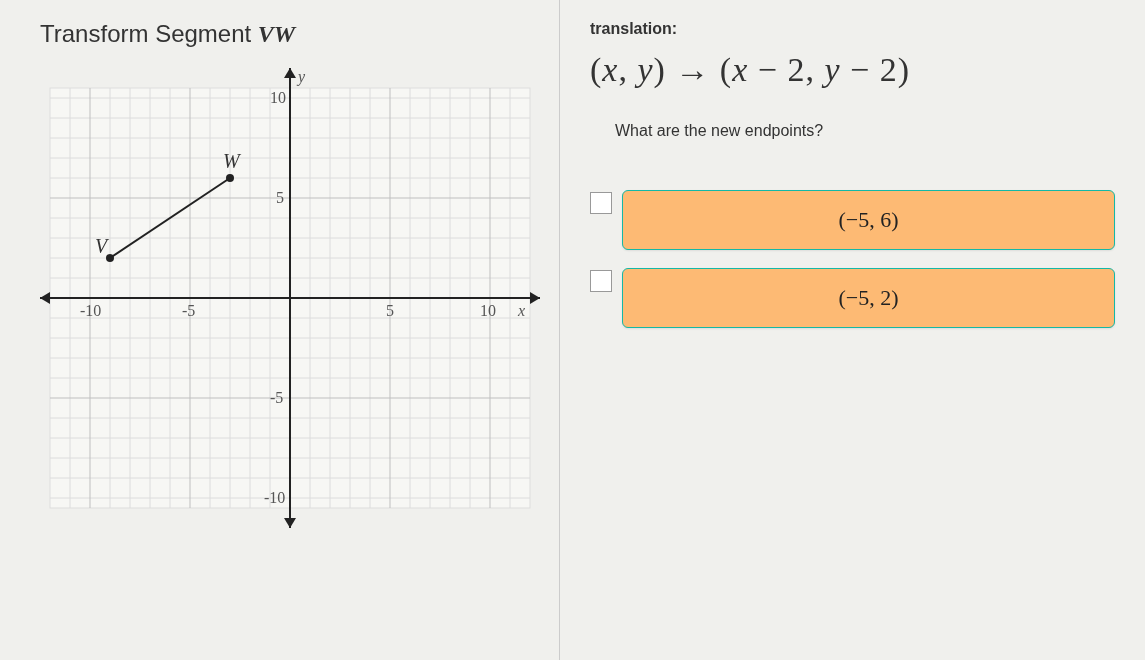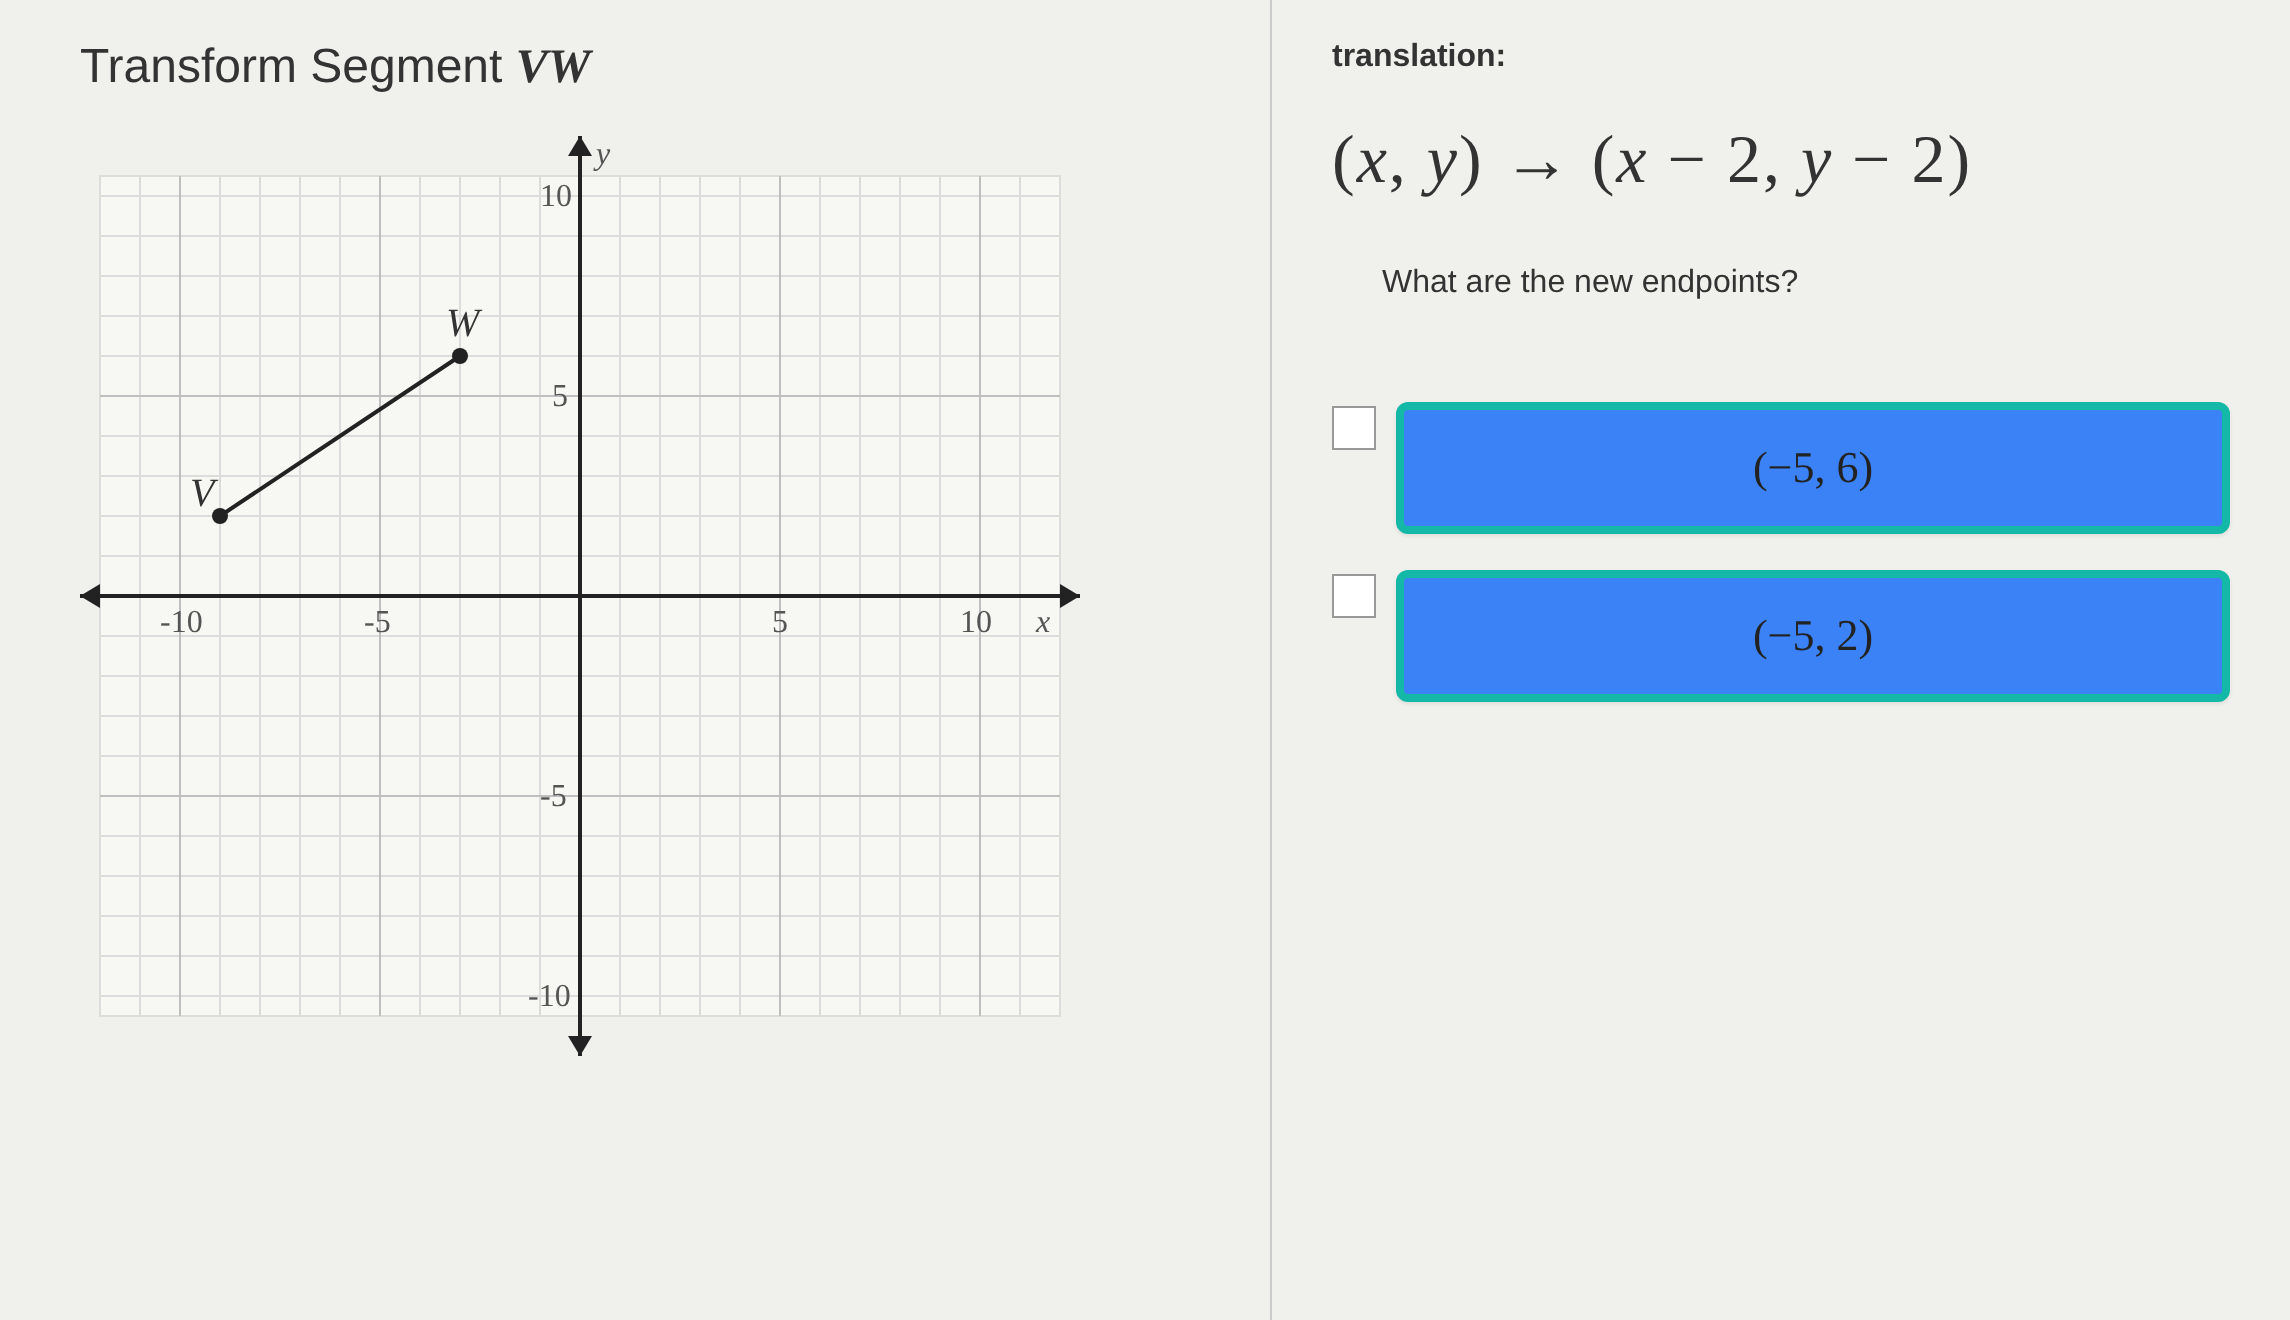--- a/index.html
+++ b/index.html
@@ -6,38 +6,38 @@
   body {
     margin: 0;
     font-family: Arial, sans-serif;
     background: #f0f0ed;
     width: 1145px;
     height: 660px;
     display: flex;
     color: #3a3a3a;
   }
   .left-panel {
-    width: 636px;
+    width: 560px;
     padding: 20px 20px 10px 40px;
     border-right: 1px solid #ccc;
   }
   .right-panel {
     flex: 1;
     padding: 20px 30px 10px 30px;
   }
   .title {
     font-size: 24px;
     color: #333;
     margin-bottom: 6px;
   }
   .title .seg { font-style: italic; font-family: 'Times New Roman', serif; font-weight: bold; }
   .desc { font-size: 15px; color: #444; line-height: 1.5; }
   .desc .seg { font-style: italic; font-family: 'Times New Roman', serif; font-size: 32px; font-weight: bold; vertical-align: middle; }
   .graph-wrap { margin-top: 20px; }
-  .trans-label { font-size: 16px; font-weight: bold; color: #333; margin-bottom: 24px; }
+  .trans-label { font-size: 16px; font-weight: bold; color: #333; margin-bottom: 13px; }
   .formula {
     font-family: 'Times New Roman', serif;
     font-size: 34px;
     color: #333;
     margin-bottom: 33px;
     letter-spacing: 1px;
   }
   .formula .var { font-style: italic; }
   .question { font-size: 16px; color: #333; margin-bottom: 50px; margin-left: 25px; }
   .option-row {
@@ -50,23 +50,23 @@
     width: 22px;
     height: 22px;
     border: 1px solid #999;
     background: #fff;
     margin-top: 2px;
     cursor: pointer;
     flex-shrink: 0;
   }
   .option-card {
     flex: 1;
-    border: 4px solid #14b8a6;
+    border: 1px solid #14b8a6;
     border-radius: 6px;
-    background: #3b82f6;
+    background: #fdba74;
     padding: 16px 10px;
     text-align: center;
     font-family: 'Times New Roman', serif;
     font-size: 22px;
     color: #222;
     cursor: pointer;
     box-shadow: 0 1px 2px rgba(0,0,0,0.08);
   }
 </style>
 </head>

